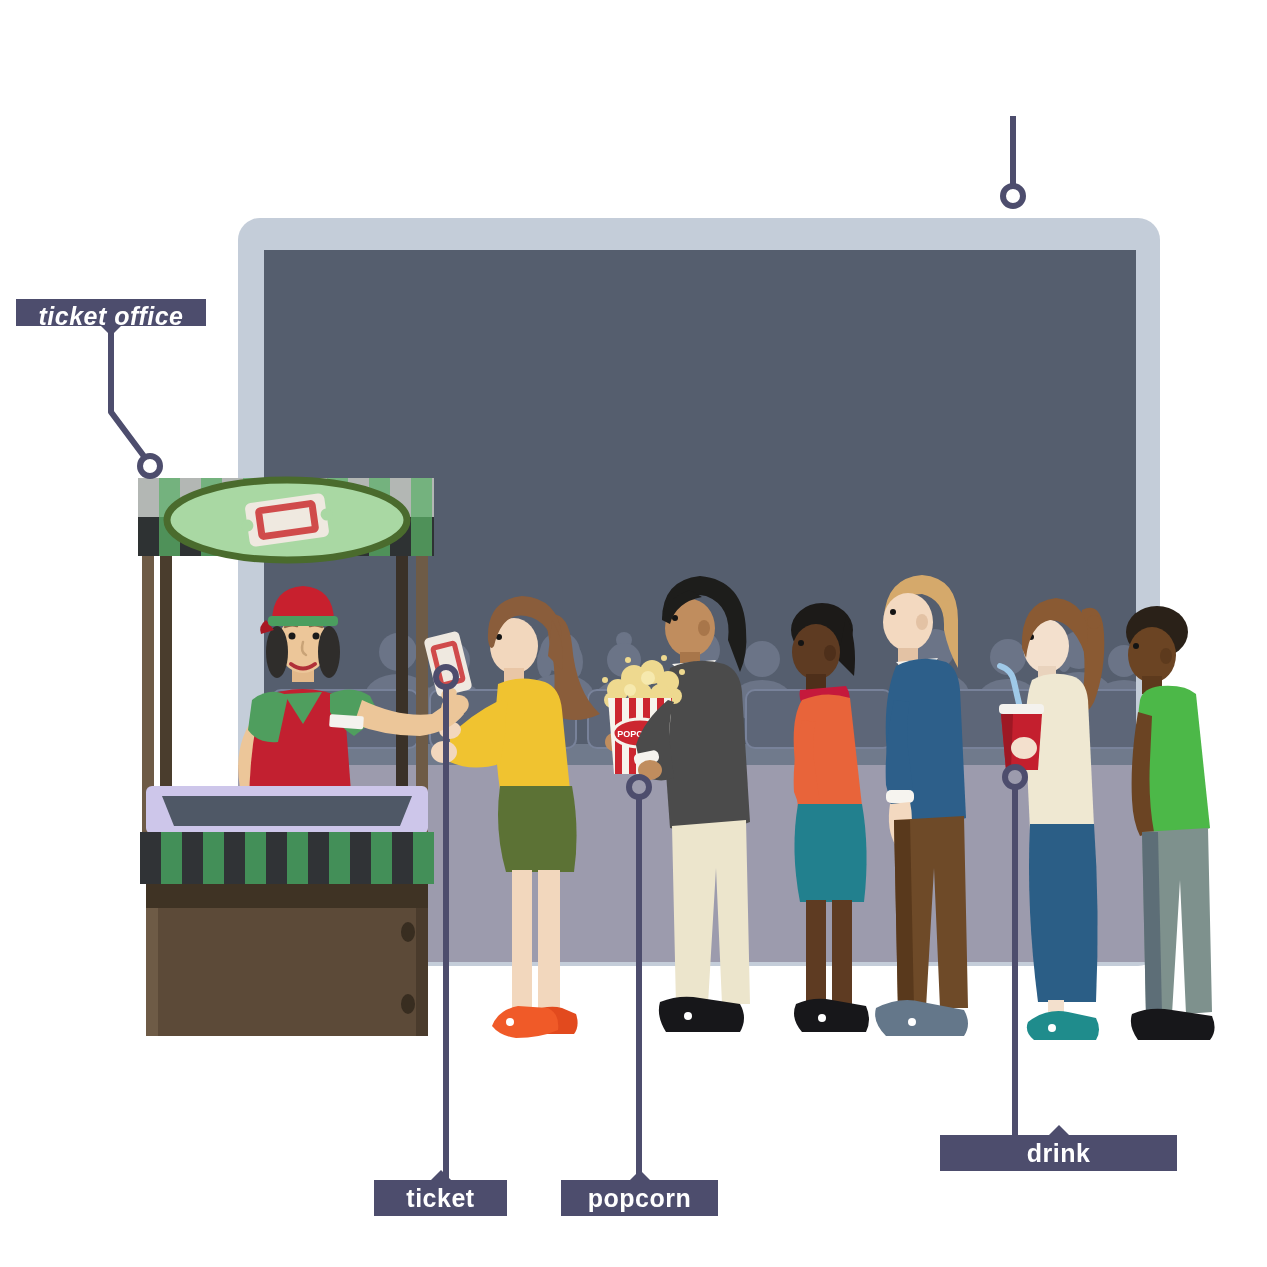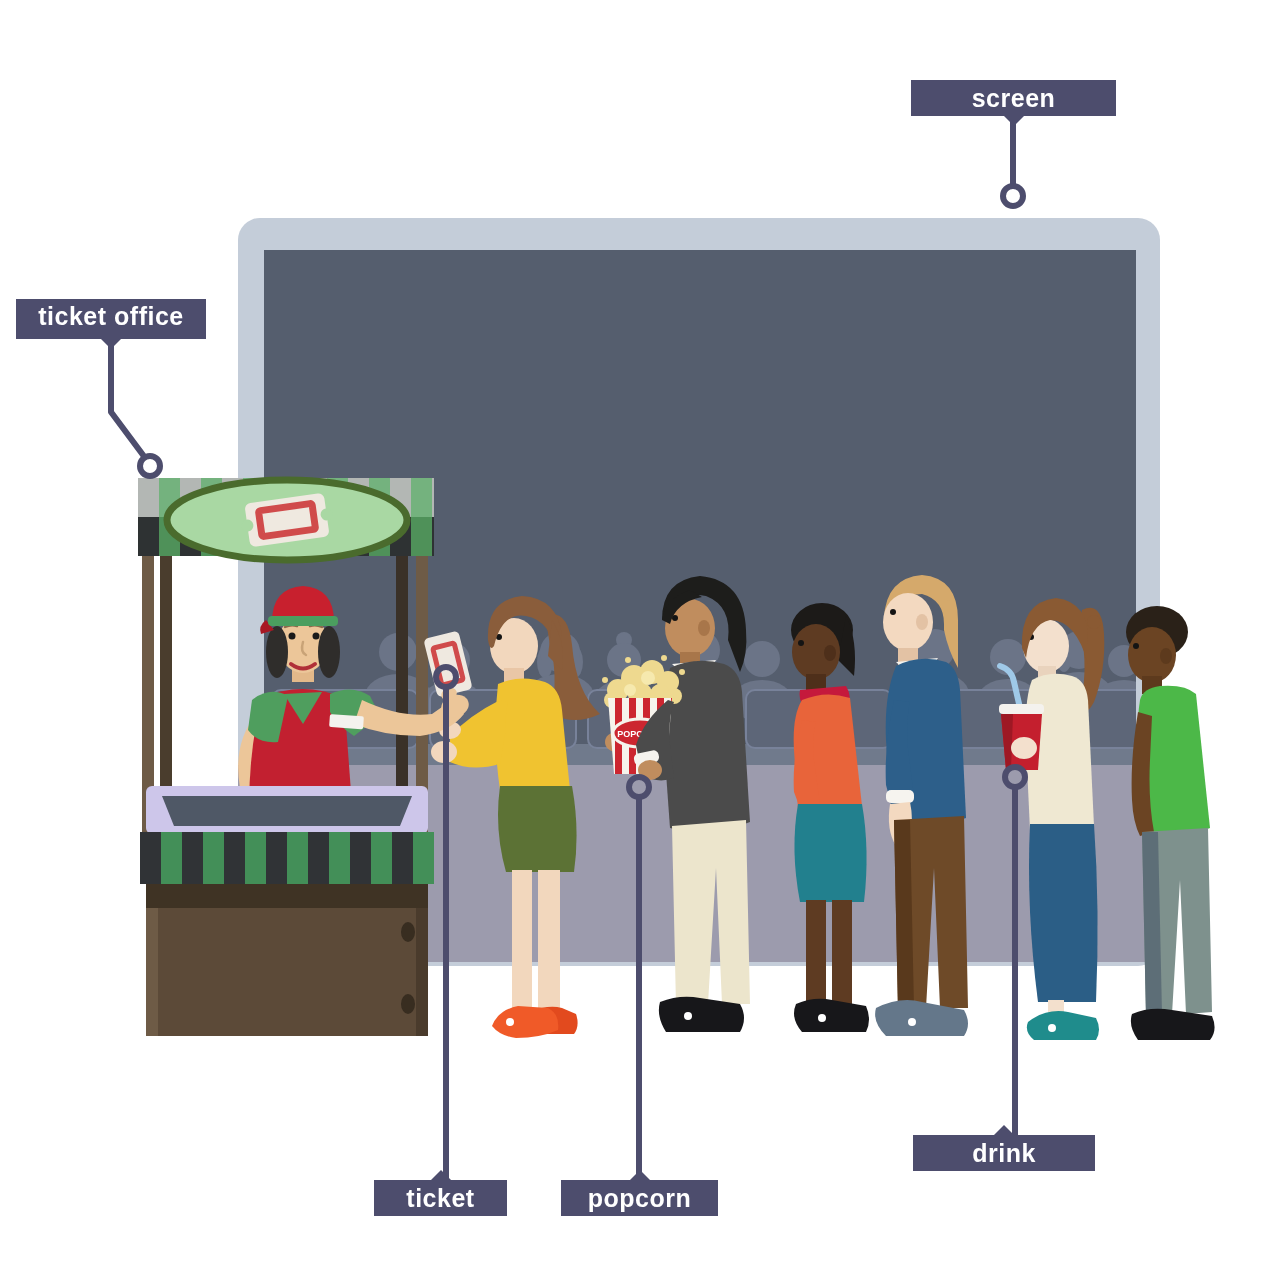--- a/index.html
+++ b/index.html
@@ -311,19 +311,18 @@
     <circle cx="150" cy="466" r="10"></circle>
     <line x1="446" y1="688" x2="446" y2="1180"></line>
     <circle cx="446" cy="677" r="10"></circle>
     <line x1="639" y1="798" x2="639" y2="1180"></line>
     <circle cx="639" cy="787" r="10"></circle>
     <line x1="1015" y1="788" x2="1015" y2="1135"></line>
     <circle cx="1015" cy="777" r="10"></circle>
   </g>
 </svg>
 
-<div class="callout down" style="left:911px; top:80px; width:205px;">screen</div>
-<div class="callout down" style="left:16px; top:299px; width:190px; height:40px; line-height:34px;">ticket office</div>
+<div class="callout down" style="left:16px; top:299px; width:190px; height:27px; line-height:34px;font-style:italic;">ticket office</div>
 <div class="callout up" style="left:374px; top:1180px; width:133px;">ticket</div>
 <div class="callout up" style="left:561px; top:1180px; width:157px;">popcorn</div>
-<div class="callout up" style="left:913px; top:1135px; width:182px;">drink</div>
+<div class="callout up" style="left:940px; top:1135px; width:237px;">drink</div>
 
 </div>
 
 </body></html>

